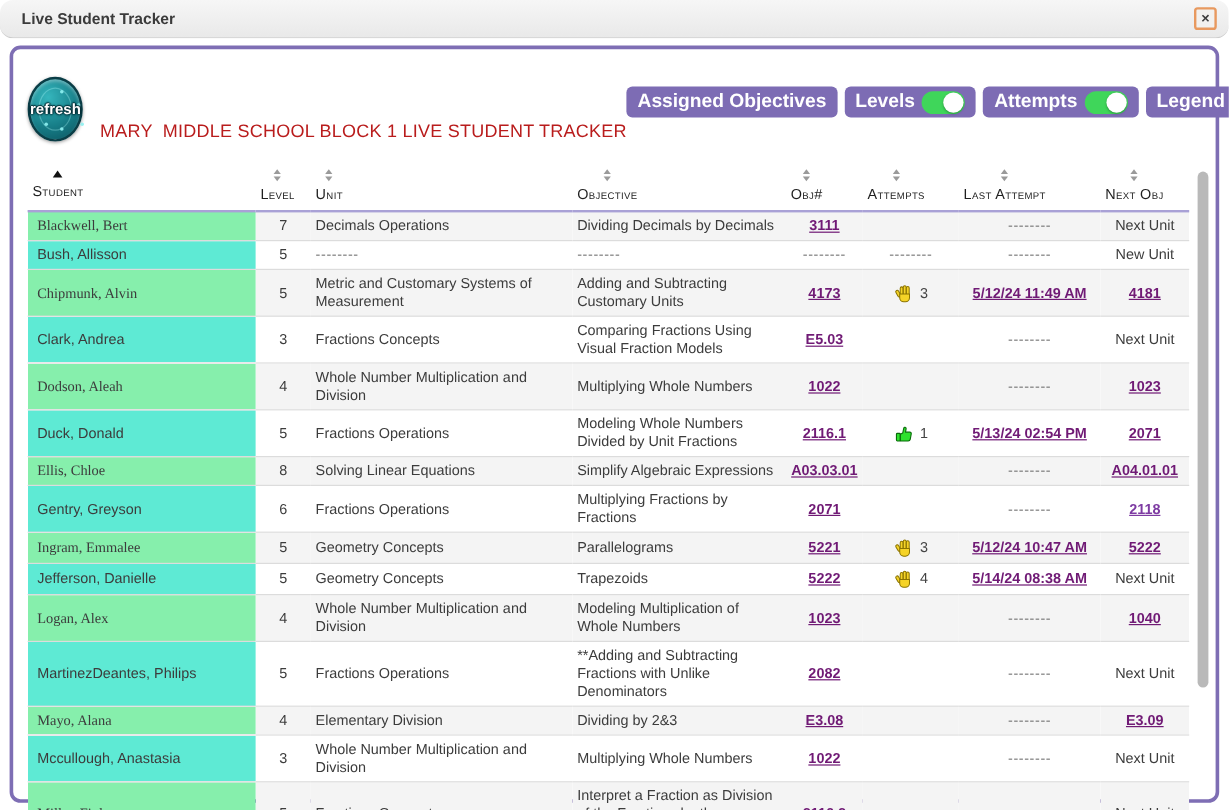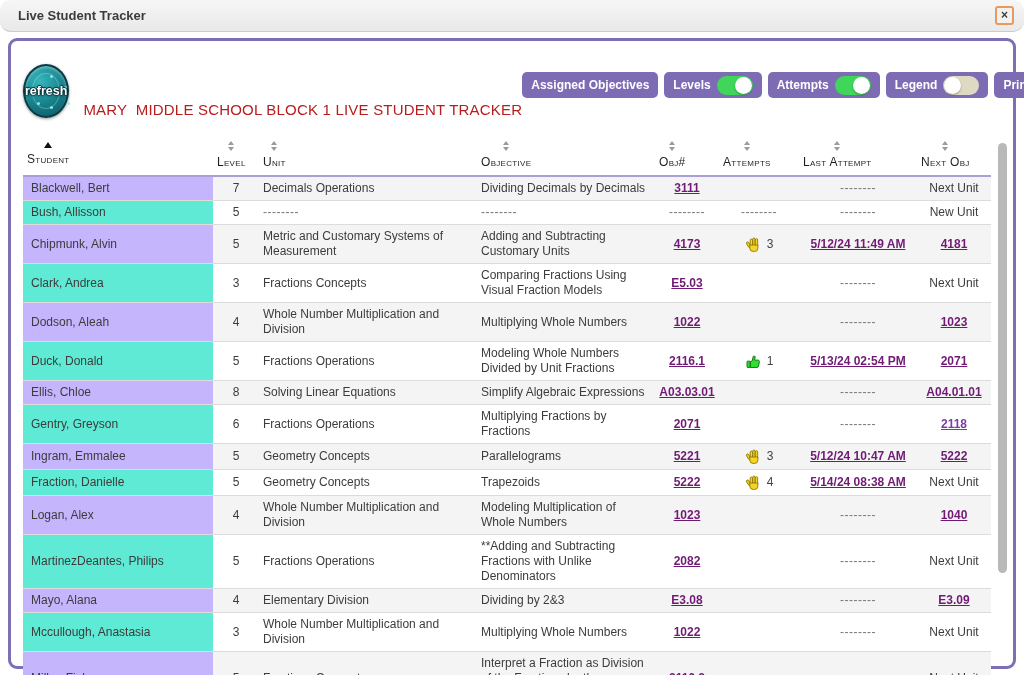--- a/index.html
+++ b/index.html
@@ -43,21 +43,21 @@
   .refresh-label {
     position:relative; z-index:2; color:#fff; font-weight:bold; font-size:12.5px;
     text-shadow:0 1px 2px #002b33, 0 -1px 1px #002b33, 1px 0 1px #002b33, -1px 0 1px #002b33;
   }
   .tracker-title {
     align-self:flex-end; margin:0 0 4px 14px; color:#b91c1c; font-size:15px;
     white-space:pre; letter-spacing:.2px;
   }
   .toolbar { margin-left:auto; display:flex; gap:6px; padding-top:10px; }
   .btn {
-    background:#7d6cb4; color:#fff; font-weight:bold; font-size:12px; padding:0 9px;
+    background:#7d6cb4; color:#fff; font-weight:bold; font-size:16px; padding:0 9px;
     height:26px; border-radius:5px; display:flex; align-items:center; gap:6px;
     cursor:pointer; white-space:nowrap; border:none;
   }
   .toggle { width:36px; height:19px; border-radius:10px; position:relative; flex:0 0 auto; }
   .toggle.on  { background:#3fd65a; }
   .toggle.off { background:#ded9c2; }
   .toggle .knob {
     width:17px; height:17px; border-radius:50%; background:#fff; position:absolute; top:1px;
     box-shadow:0 1px 2px rgba(0,0,0,.3);
   }
@@ -82,21 +82,21 @@
     width:0; height:0; border-left:3.5px solid transparent; border-right:3.5px solid transparent; display:block;
   }
   .sort-both i.up   { border-bottom:4px solid #9a9a9a; }
   .sort-both i.down { border-top:4px solid #9a9a9a; }
   td {
     font-size:12px; color:#3c3c3c; padding:4px 4px; border-bottom:1px solid #dcdcdc;
     vertical-align:middle; line-height:15px; overflow:hidden;
   }
   td.col-student { padding-left:8px; }
   tr.odd  td { background:#f4f4f4; }
-  tr.odd  td.col-student { background:#c4b5fd; }
+  tr.odd  td.col-student { background:#86efac;font-family:Liberation Serif, serif; }
   tr.even td { background:#ffffff; }
   tr.even td.col-student { background:#5eead4; }
   .center { text-align:center; }
   a.cell-link { color:#701a75; text-decoration:underline; font-weight:bold; cursor:pointer; }
   a.cell-link.visited { color:#7d3ba2; }
   .dashes { color:#777; letter-spacing:.5px; }
   .attempts-wrap { display:flex; justify-content:center; align-items:center; gap:5px; }
   .attempt-count { color:#444; font-size:12px; }
   .icon-svg { display:block; }
   
@@ -337,21 +337,21 @@
       <path d="M5.6 10.6 h9.6 v3.6 a4 4 0 0 1 -4 4 h-1.6 a4 4 0 0 1 -4 -4 z"></path>
     </g>
   </svg>
 <span class="attempt-count">3</span>
             </span>
           </td>
           <td class="center"><a class="cell-link">5/12/24 10:47 AM</a></td>
           <td class="center"><a class="cell-link">5222</a></td>
         </tr>
         <tr class="even">
-          <td class="col-student"><span>Fraction, Danielle</span></td>
+          <td class="col-student"><span>Jefferson, Danielle</span></td>
           <td class="center"><span>5</span></td>
           <td><span>Geometry Concepts</span></td>
           <td><span>Trapezoids</span></td>
           <td class="center"><a class="cell-link">5222</a></td>
           <td class="center">
             <span class="attempts-wrap">
   <svg class="icon-svg" width="17" height="17" viewBox="0 0 20 20">
     <g fill="#f5d327" stroke="#8a7300" stroke-width="1" stroke-linejoin="round">
       <rect x="2.6" y="6.8" width="2.9" height="7" rx="1.45" transform="rotate(-30 4 10)"></rect>
       <rect x="6.1" y="3.6" width="2.8" height="9" rx="1.4"></rect>

